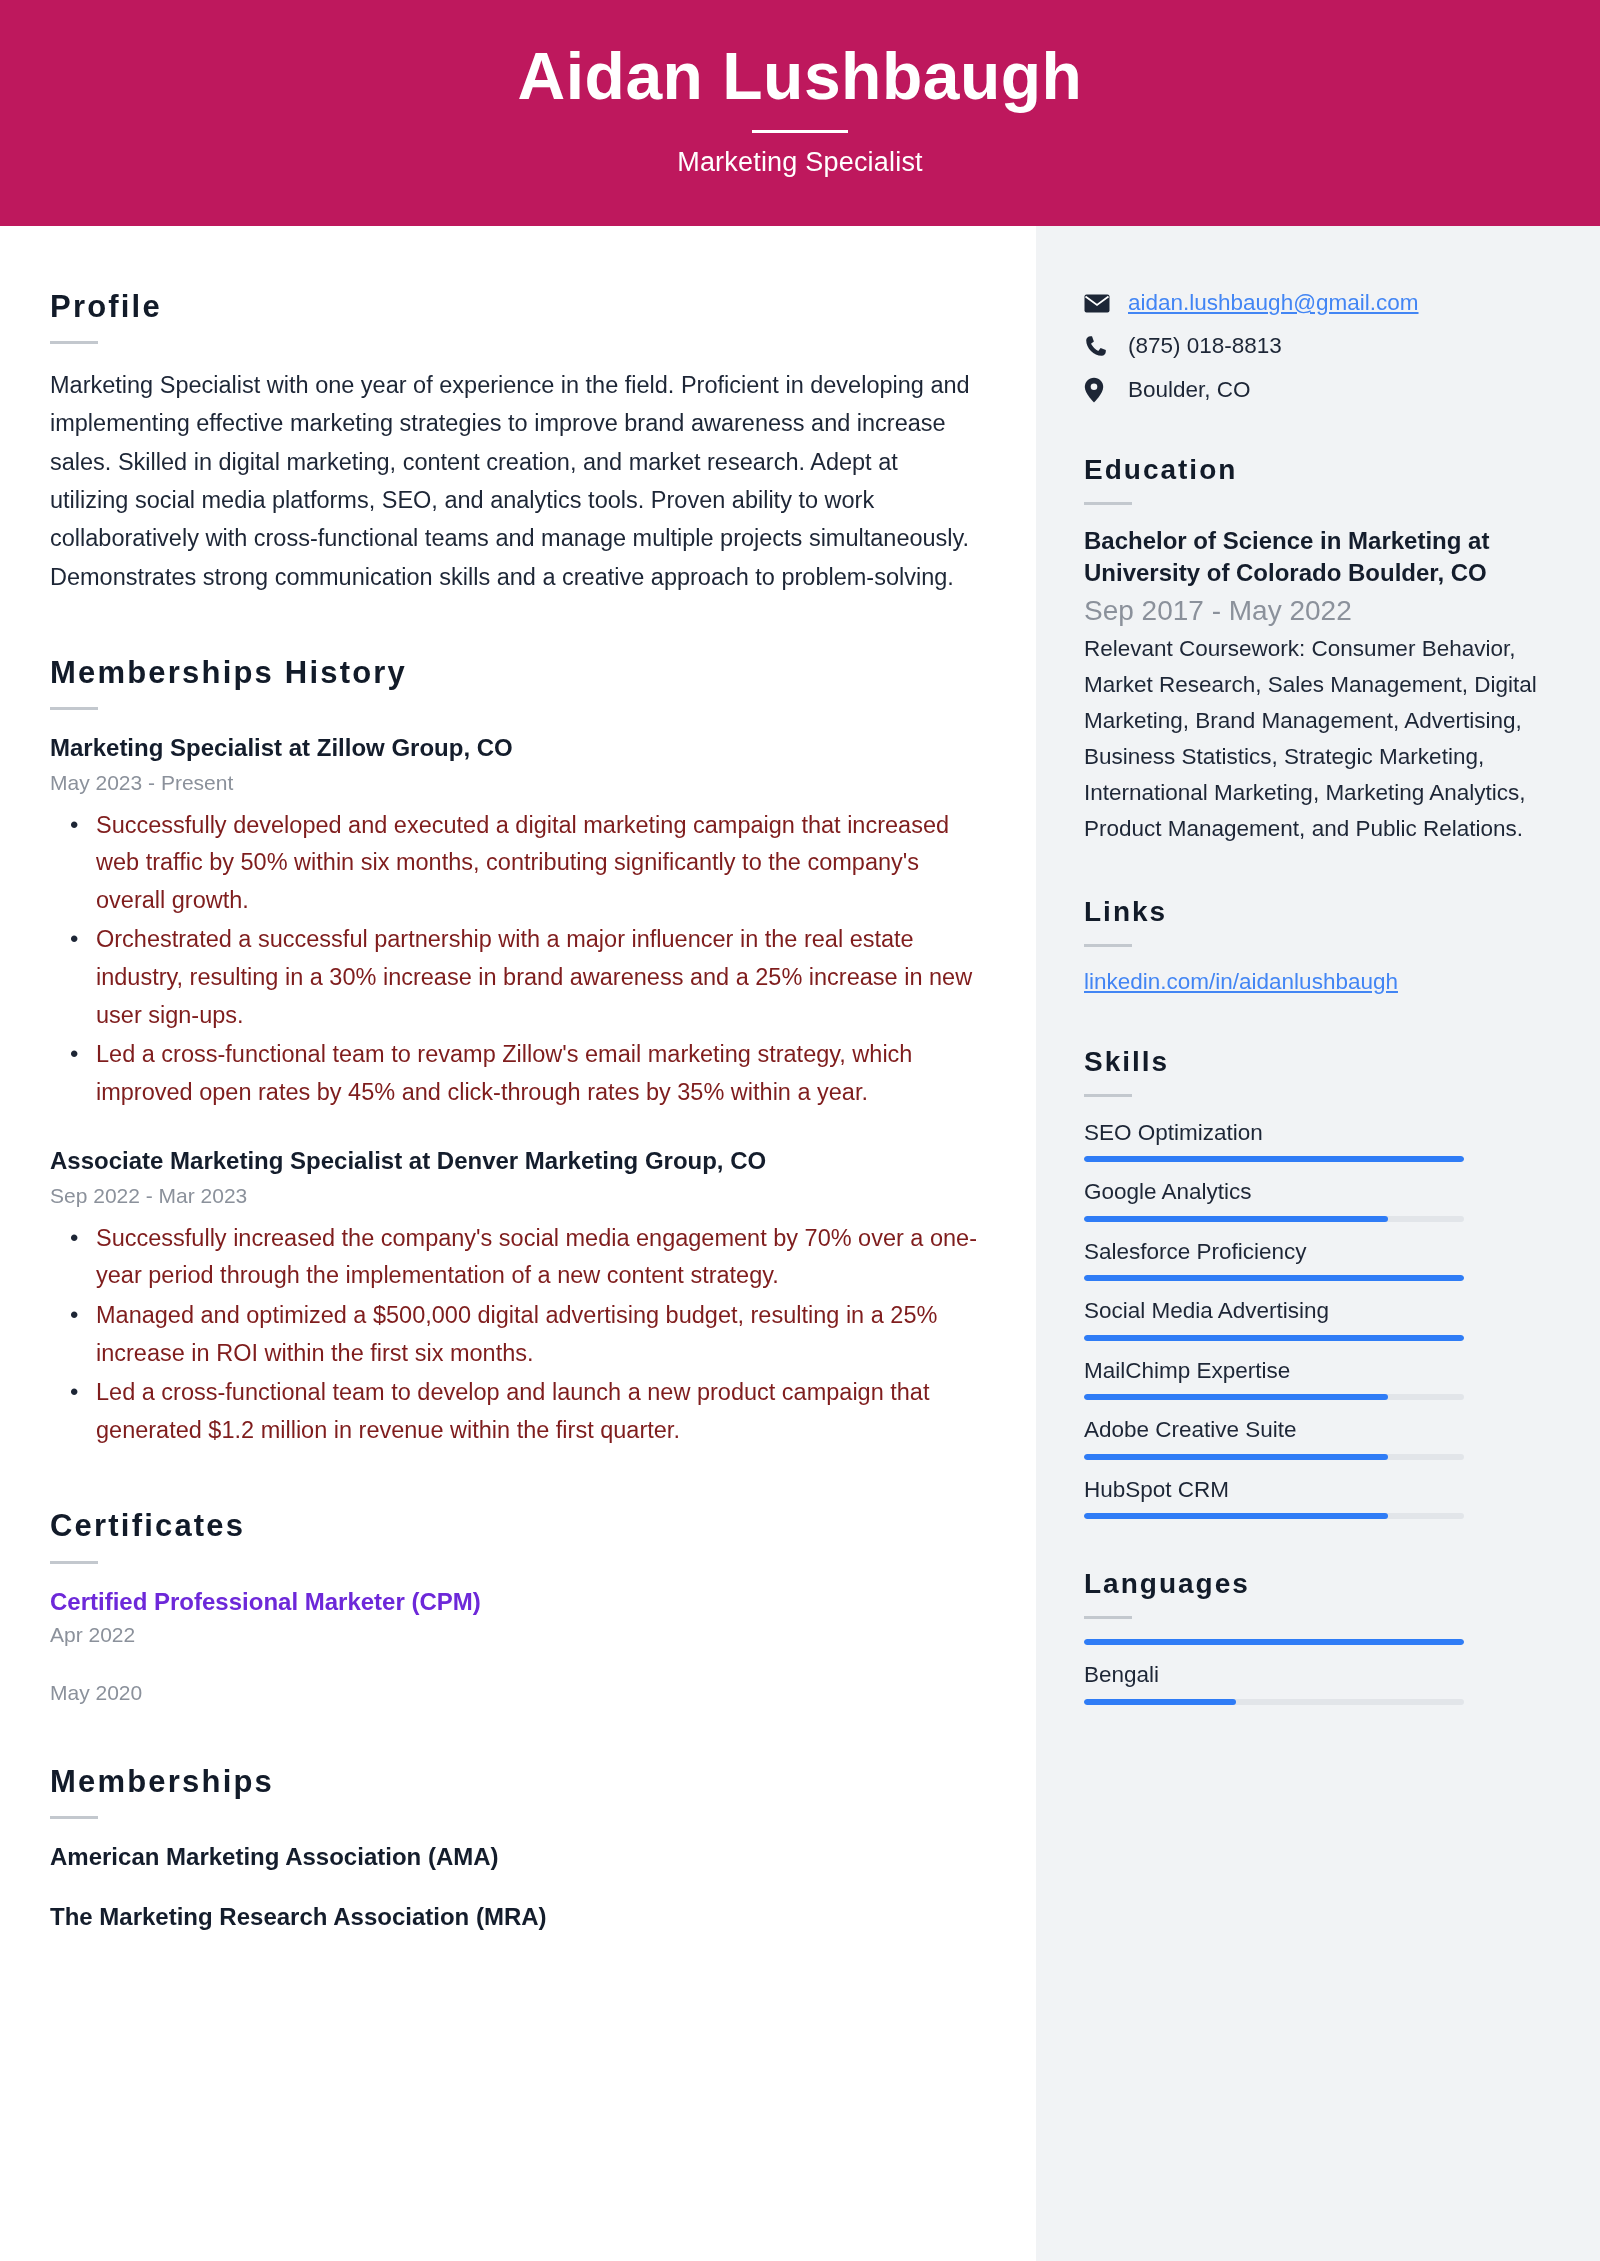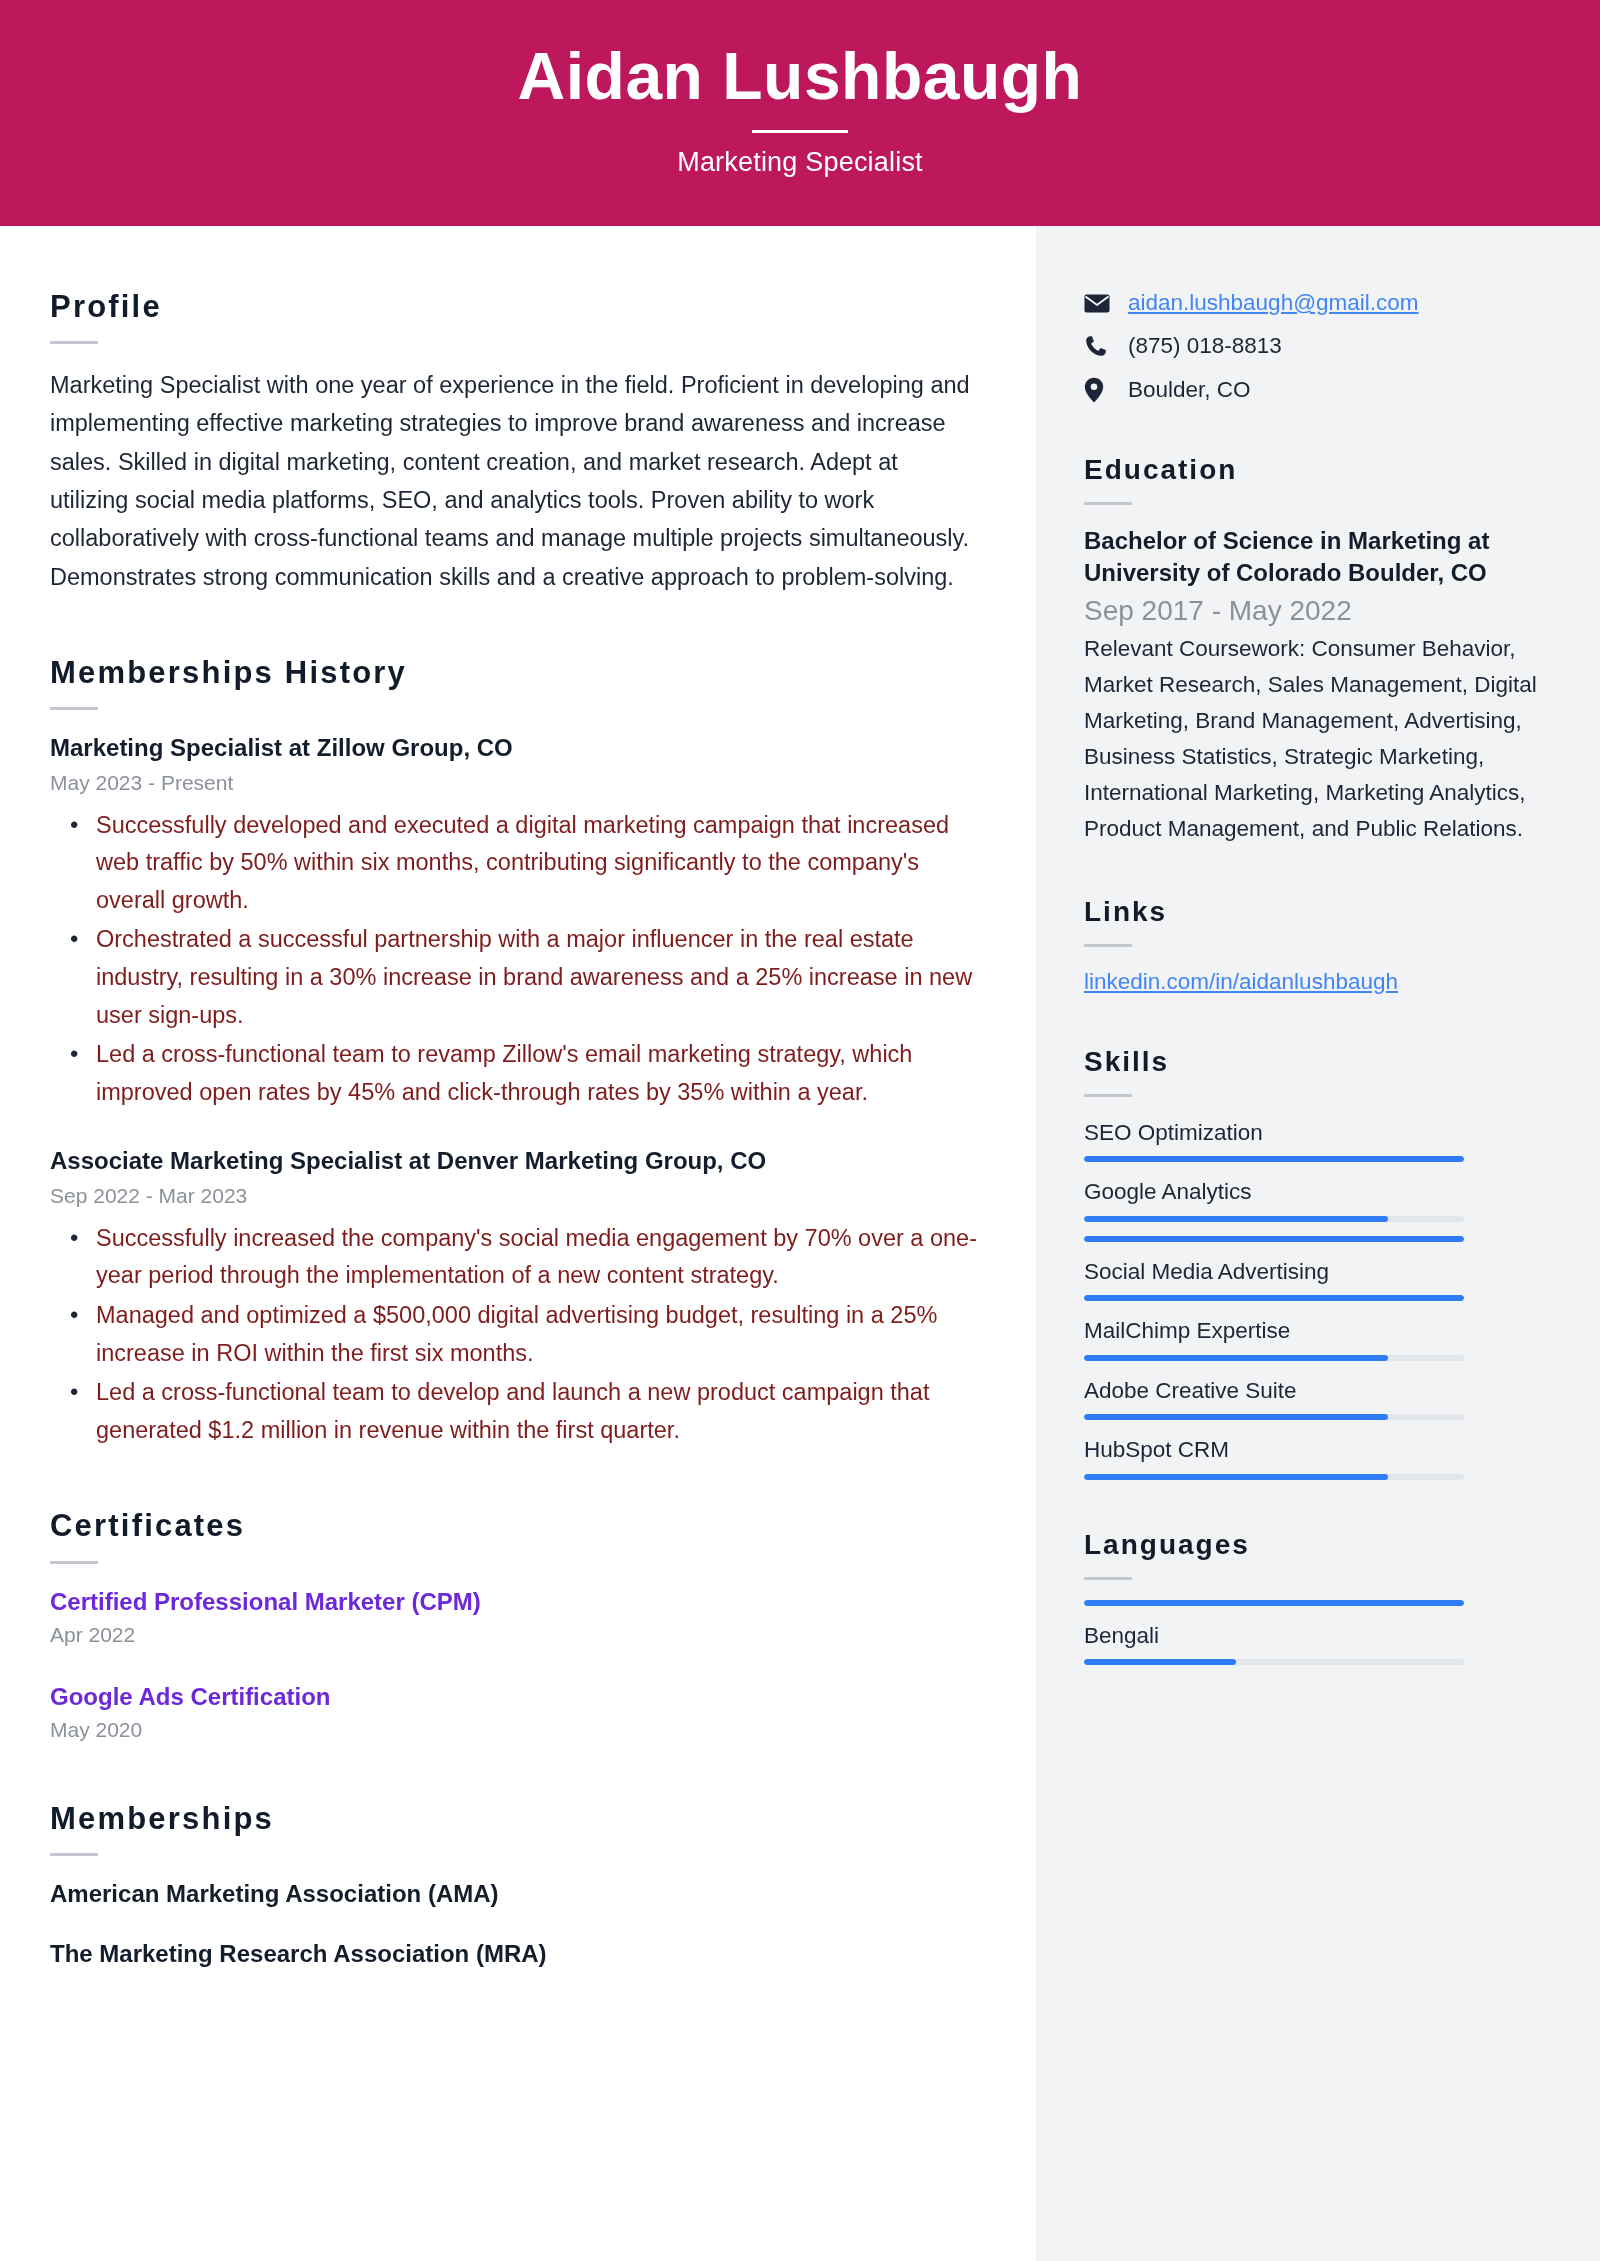--- a/index.html
+++ b/index.html
@@ -263,21 +263,20 @@
 
       <div class="sec-block">
         <div class="sec-h">Certificates</div>
         <div class="sec-rule"></div>
 
         <div class="block">
           <div class="cert-name">Certified Professional Marketer (CPM)</div>
           <div class="cert-date">Apr 2022</div>
         </div>
         <div class="block">
-          <div class="cert-name">Google Ads Certification</div>
           <div class="cert-date">May 2020</div>
         </div>
       </div>
 
       <div class="sec-block">
         <div class="sec-h">Memberships</div>
         <div class="sec-rule"></div>
         <div class="mem-name">American Marketing Association (AMA)</div>
         <div class="mem-name">The Marketing Research Association (MRA)</div>
       </div>
@@ -344,20 +343,21 @@
             <div class="bar-fill" style="width: 100%;"></div>
           </div>
         </div>
         <div class="skill-row">
           <div class="skill-label">Google Analytics</div>
           <div class="bar-track">
             <div class="bar-fill" style="width: 80%;"></div>
           </div>
         </div>
         <div class="skill-row">
+          <div class="skill-label">Salesforce Proficiency</div>
           <div class="bar-track">
             <div class="bar-fill" style="width: 100%;"></div>
           </div>
         </div>
         <div class="skill-row">
           <div class="skill-label">Social Media Advertising</div>
           <div class="bar-track">
             <div class="bar-fill" style="width: 100%;"></div>
           </div>
         </div>

